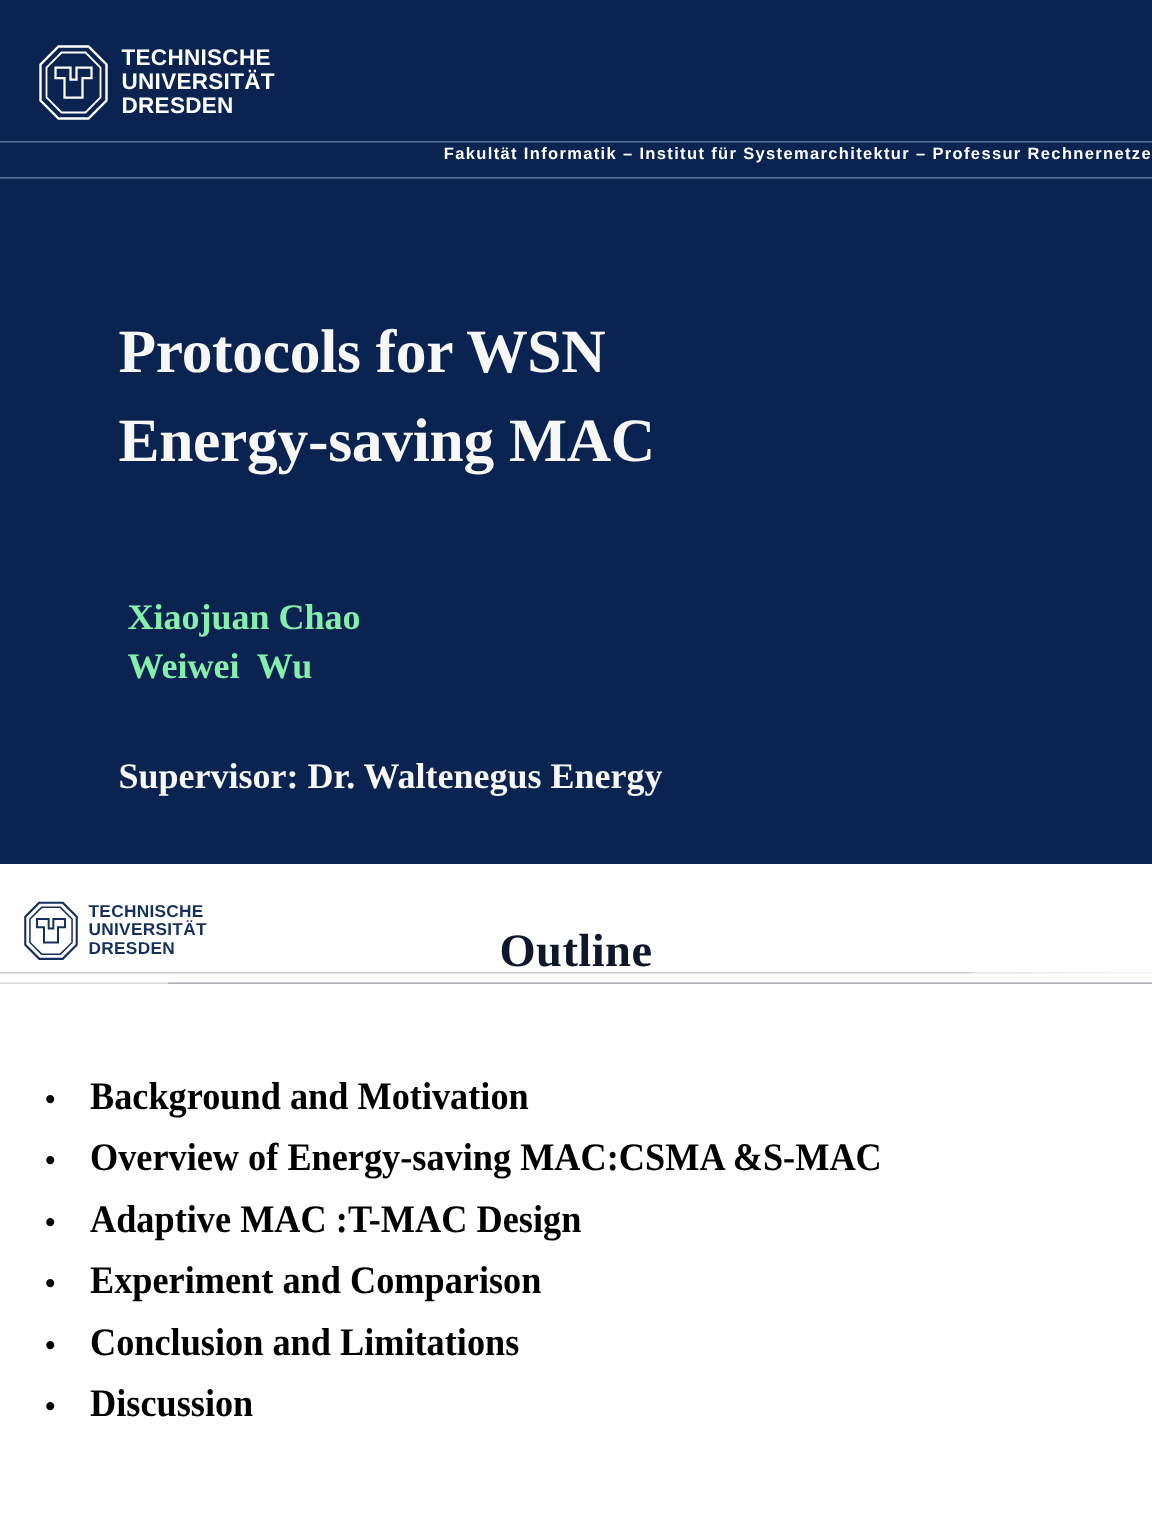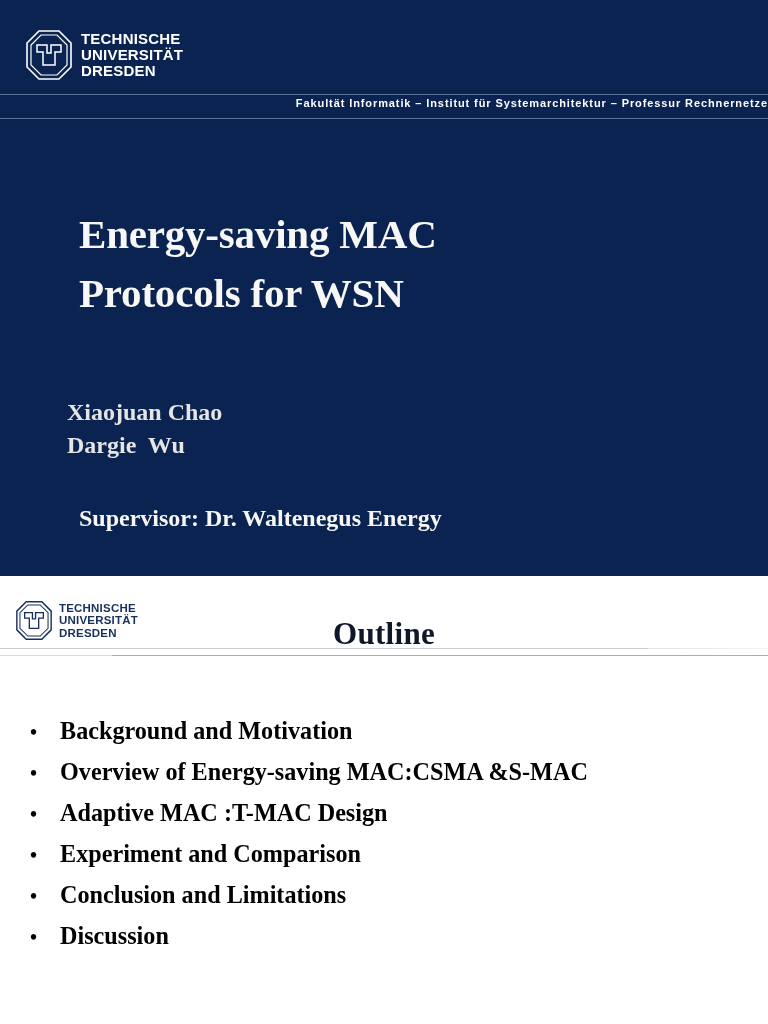--- a/index.html
+++ b/index.html
@@ -85,23 +85,23 @@
     color: #f7f7f5;
     font-size: 41px;
     font-weight: bold;
     line-height: 1.45;
     letter-spacing: -0.2px;
   }
   .title-main span { display: block; }
 
   .authors {
     position: absolute;
-    left: 67px;
+    left: 85px;
     top: 396px;
-    color: #e5e5e5;
+    color: #86efac;
     font-size: 24px;
     font-weight: bold;
     line-height: 1.38;
   }
   .authors span { display: block; white-space: pre; }
 
   .supervisor {
     position: absolute;
     left: 79px;
     top: 505px;
@@ -209,27 +209,27 @@
       <span>UNIVERSITÄT</span>
       <span>DRESDEN</span>
     </div>
   </div>
 
   <div class="faculty-rule top"></div>
   <div class="faculty-line">Fakultät Informatik – Institut für Systemarchitektur – Professur Rechnernetze</div>
   <div class="faculty-rule bottom"></div>
 
   <div class="title-main">
+    <span>Protocols for WSN</span>
     <span>Energy-saving MAC</span>
-    <span>Protocols for WSN</span>
   </div>
 
   <div class="authors">
     <span>Xiaojuan Chao</span>
-    <span>Dargie  Wu</span>
+    <span>Weiwei  Wu</span>
   </div>
 
   <div class="supervisor">Supervisor: Dr. Waltenegus Energy</div>
 </div>
 
 <div class="slide-outline">
 
   <div class="logo-block dark" style="position:absolute; left:16px; top:25px;">
     <svg class="logo-mark" viewBox="0 0 46 50">
       <polygon points="13,1 33,1 45,13 45,37 33,49 13,49 1,37 1,13" fill="none" stroke="#16305c" stroke-width="1.8"></polygon>

